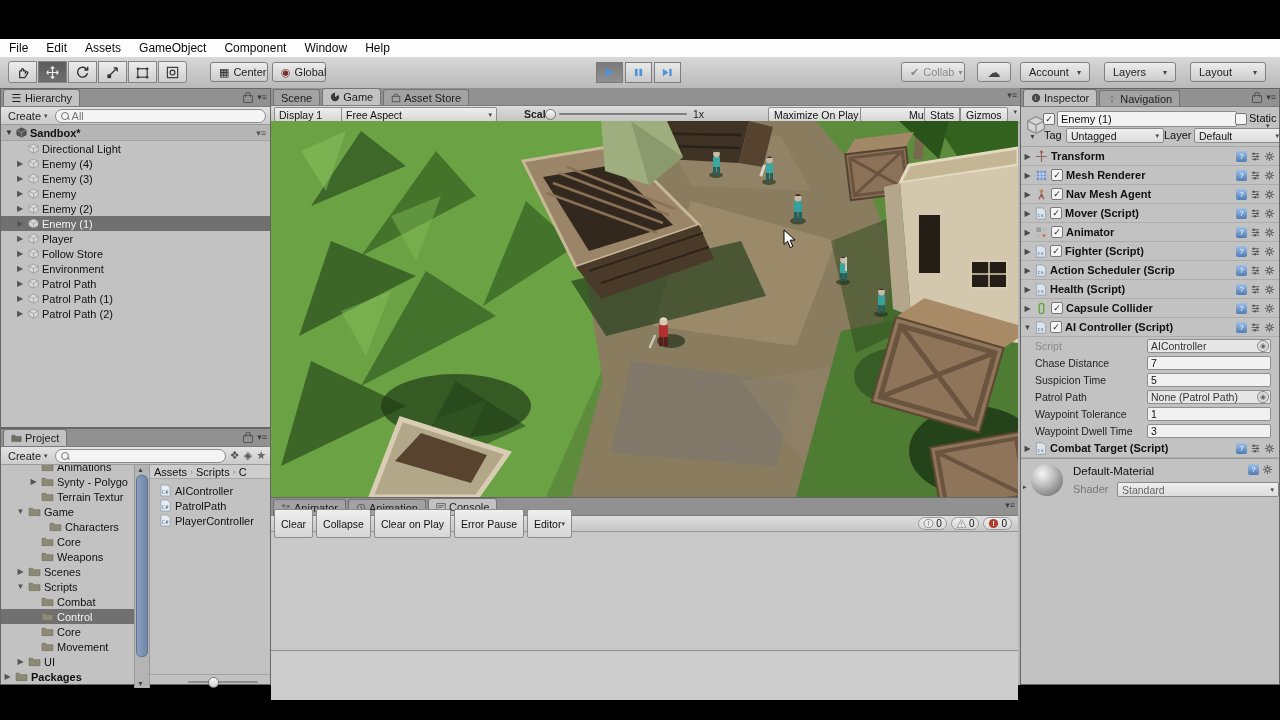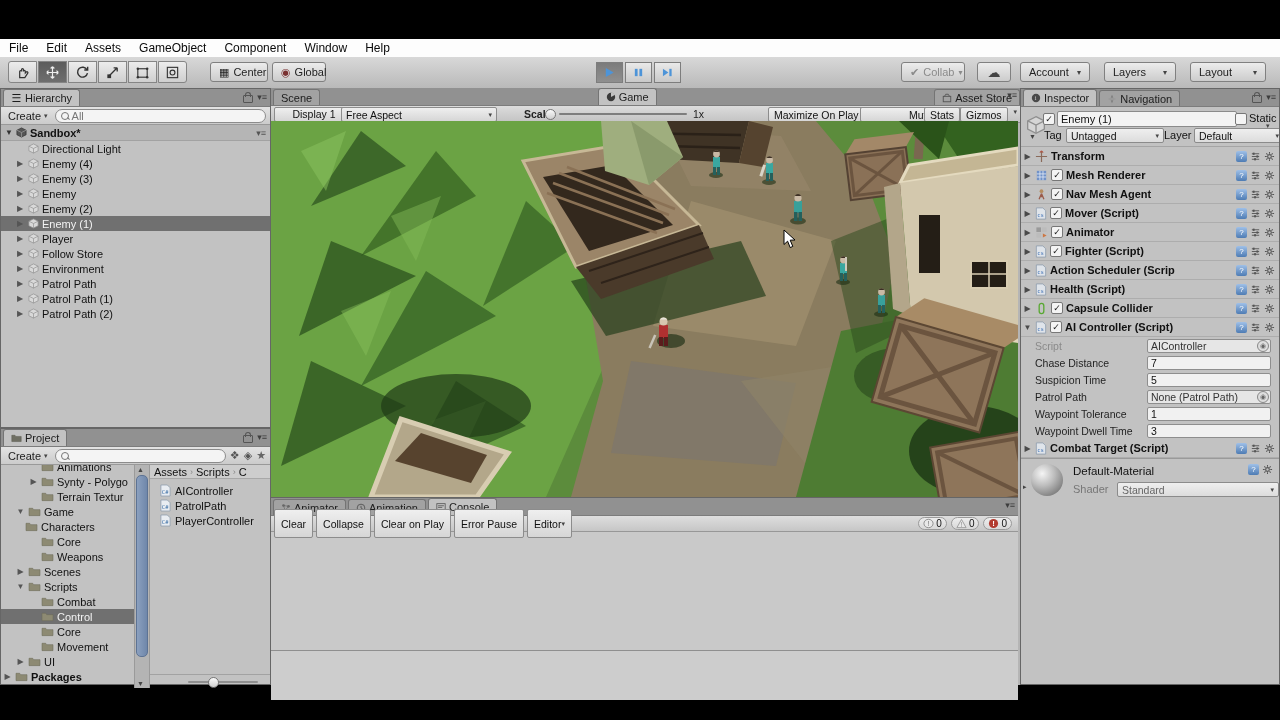--- a/index.html
+++ b/index.html
@@ -55,21 +55,21 @@
   .sarrow{position:absolute;left:2px;font-size:7px;color:#444;}
   .pfiles{flex:1;display:flex;flex-direction:column;}
   .crumbbar{height:13px;background:#cdcdcd;border-bottom:1px solid #a8a8a8;display:flex;align-items:center;gap:3px;padding:0 4px;font-size:11px;}
   .crumb-sep{color:#888;font-size:9px;}
   .filelist{flex:1;padding-top:4px;}
   .frow{height:15px;display:flex;align-items:center;gap:4px;padding-left:10px;}
   .proj-slider{height:13px;border-top:1px solid #a2a2a2;position:relative;}
   .pslider-track{position:absolute;left:38px;right:12px;top:6px;height:2px;background:#8f8f8f;border-radius:1px;}
   .pslider-knob{position:absolute;top:2px;width:9px;height:9px;border-radius:50%;background:linear-gradient(#fafafa,#cfcfcf);border:1px solid #777;}
   
-  .gametabs{height:17px;justify-content:space-between;}
+  .gametabs{height:17px;}
   .gtoolbar{height:16px;background:linear-gradient(#dcdcdc,#c3c3c3);border-bottom:1px solid #8f8f8f;position:relative;font-size:10.5px;}
   .gdd{position:absolute;top:1px;height:13px;display:flex;align-items:center;justify-content:space-between;padding:0 4px;border:1px solid #8c8c8c;border-radius:2px;background:linear-gradient(#efefef,#d6d6d6);}
   .gbtn{position:absolute;top:1px;height:13px;display:flex;align-items:center;padding:0 5px;border:1px solid #8c8c8c;border-radius:2px;background:linear-gradient(#efefef,#d6d6d6);}
   .viewport{left:0;top:33px;width:747px;height:376px;background:#4a5a40;overflow:hidden;}
   
   .console{left:0;top:409px;width:747px;height:186px;background:#c6c6c6;}
   .cbar{height:15px;background:linear-gradient(#dedede,#c6c6c6);border-bottom:1px solid #979797;position:relative;display:flex;align-items:center;}
   .cbtn{height:13px;display:flex;align-items:center;padding:7px 6px;border:1px solid #8c8c8c;border-radius:2px;background:linear-gradient(#efefef,#d6d6d6);margin-left:3px;font-size:10.5px;}
   .counters{position:absolute;right:6px;top:1px;display:flex;gap:4px;align-items:center;}
   .counter{display:flex;align-items:center;gap:2px;border:1px solid #9a9a9a;border-radius:7px;padding:0 4px;height:11px;background:linear-gradient(#ededed,#d8d8d8);font-size:10px;}
@@ -427,21 +427,21 @@
           </div>
           <div class="prow" style="padding-left: 15px;">
             <span class="arr">▼</span>
             <span style="display: inline-flex; align-items: center;">
               <svg viewBox="0 0 14 12" width="13" height="11">
                 <path d="M1 2.5 h4 l1.2 1.5 H13 V10.5 H1 Z" fill="#8d8a73" stroke="#6d6a58" stroke-width="0.6"></path>
               </svg>
             </span>
             <span>Game</span>
           </div>
-          <div class="prow" style="padding-left: 12px;">
+          <div class="prow" style="padding-left: 28px; margin-left: 8px;">
             <span class="arr"></span>
             <span style="display: inline-flex; align-items: center;">
               <svg viewBox="0 0 14 12" width="13" height="11">
                 <path d="M1 2.5 h4 l1.2 1.5 H13 V10.5 H1 Z" fill="#8d8a73" stroke="#6d6a58" stroke-width="0.6"></path>
               </svg>
             </span>
             <span>Characters</span>
           </div>
           <div class="prow" style="padding-left: 28px;">
             <span class="arr"></span>
@@ -605,21 +605,21 @@
               <path d="M3 4 L4.5 1.5 h3 L9 4" fill="none" stroke="#555" stroke-width="1.1"></path>
             </svg>
           </span>
           <span>Asset Store</span>
         </div>
         <div class="tabbar-right">
           <span style="font-size: 9px;">▾≡</span>
         </div>
       </div>
     <div class="gtoolbar">
-      <div class="gdd" style="left:3px;width:70px;flex-direction:column;">
+      <div class="gdd" style="left:3px;width:70px;">
         <span>Display 1</span>
         <span class="caret-sm">▾</span>
       </div>
       <div class="gdd" style="left:70px;width:146px;">
         <span>Free Aspect</span>
         <span class="caret-sm">▾</span>
       </div>
       <span class="abs" style="left:253px;top:2px;font-weight:bold;color:#222;">Scale</span>
       <div class="abs" style="left:288px;top:7px;width:128px;height:2px;background:#7e7e7e;border-radius:1px;"></div>
       <div class="abs" style="left:274px;top:3px;width:9px;height:9px;border-radius:50%;background:linear-gradient(#fafafa,#cfcfcf);border:1px solid #777;"></div>

